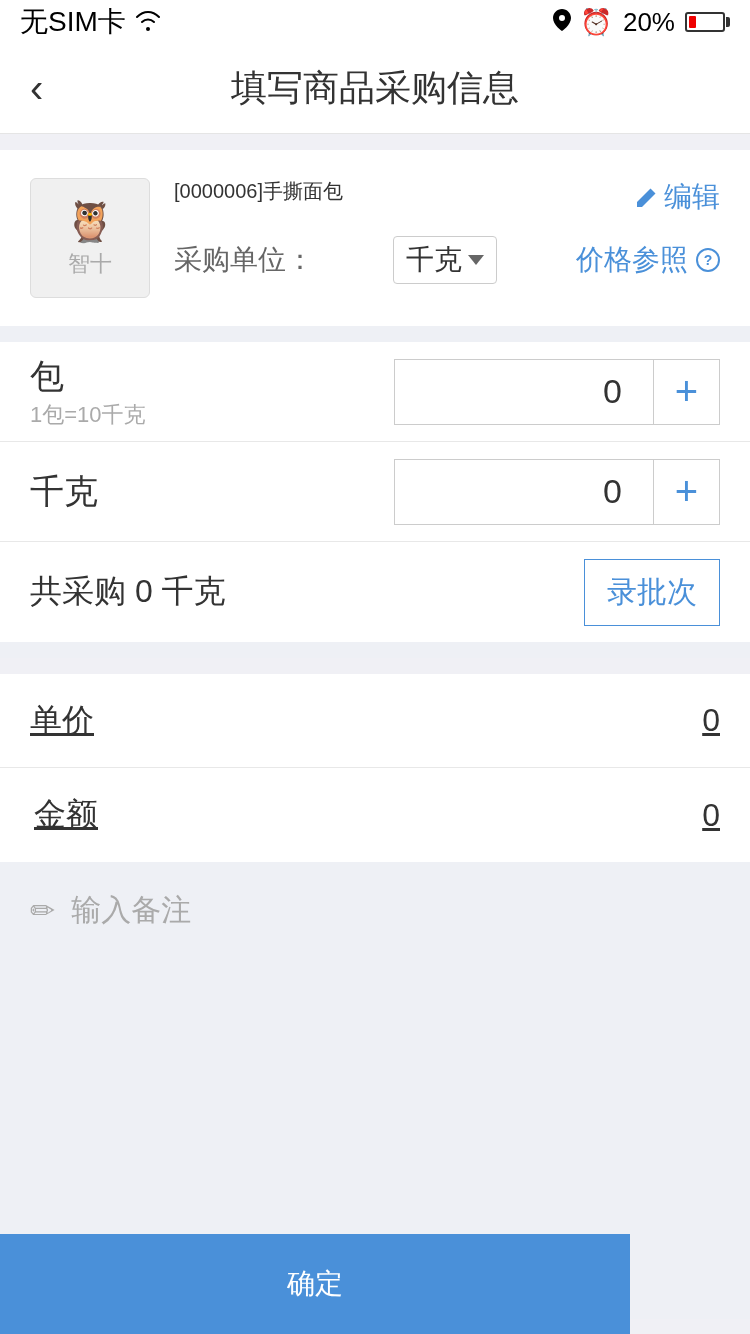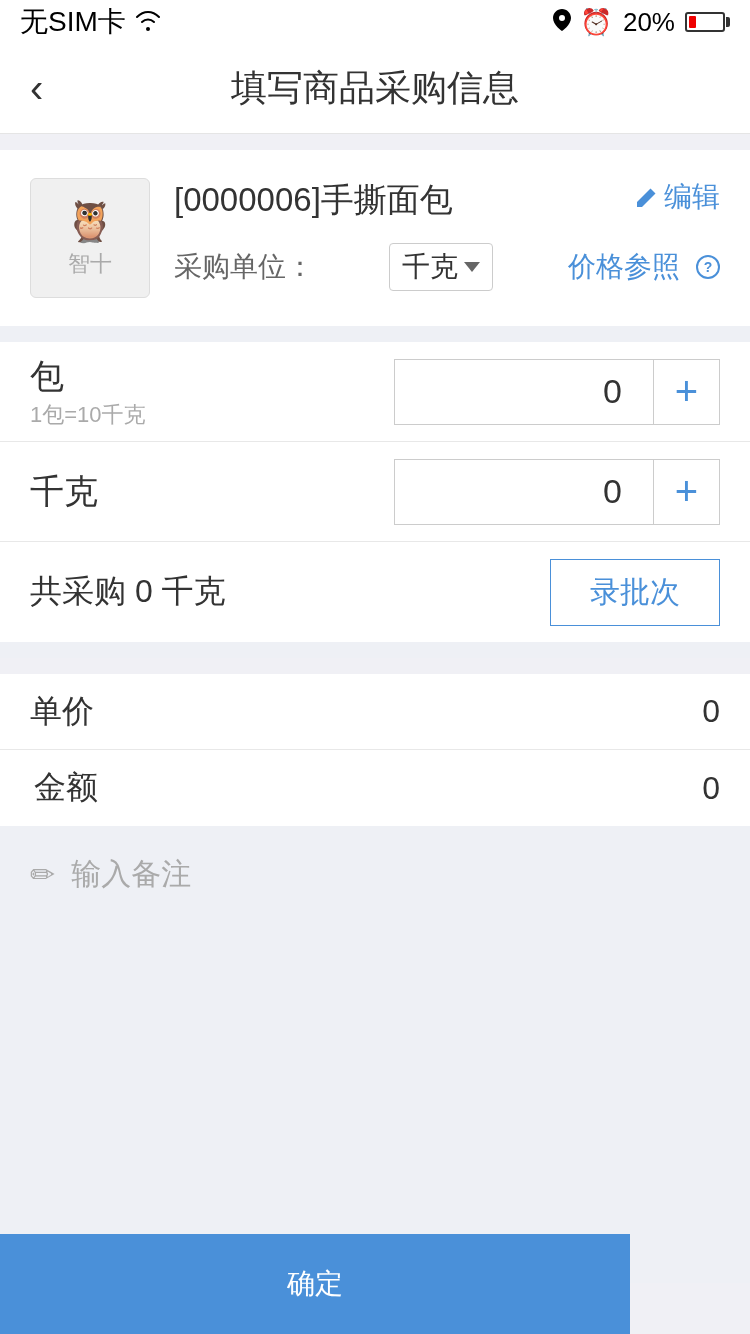--- a/index.html
+++ b/index.html
@@ -128,21 +128,21 @@
     .product-info {
       flex: 1;
     }
     .product-header {
       display: flex;
       justify-content: space-between;
       align-items: flex-start;
       margin-bottom: 20px;
     }
     .product-name {
-      font-size: 33px;
+      font-size: 20px;
       color: #333;
       font-weight: 500;
     }
     .edit-btn {
       color: #4a90d9;
       font-size: 28px;
       display: flex;
       align-items: center;
       gap: 6px;
       cursor: pointer;
@@ -165,21 +165,21 @@
       font-size: 28px;
       color: #333;
       gap: 6px;
       cursor: pointer;
     }
     .price-ref {
       color: #4a90d9;
       font-size: 28px;
       display: flex;
       align-items: center;
-      gap: 16px;
+      gap: 8px;
       cursor: pointer;
     }
 
     
     .divider {
       height: 16px;
       background: #eef0f5;
     }
 
     
@@ -248,36 +248,37 @@
     }
     .summary-text {
       font-size: 32px;
       color: #333;
     }
     .batch-btn {
       margin-left: auto;
       border: 1px solid #4a90d9;
       color: #4a90d9;
       font-size: 30px;
-      padding: 12px 39px;
+      padding: 12px 22px;
       background: #fff;
       cursor: pointer;
     }
 
     
     .info-section {
       background: #fff;
       margin-top: 16px;
     }
     .info-row {
       display: flex;
       align-items: center;
       padding: 0 30px;
-      height: 76px;
+      height: 94px;
       border-bottom: 1px solid #e8e8e8;
+      text-decoration: underline;
     }
     .info-row:last-child {
       border-bottom: none;
       padding-left: 34px;
     }
     .info-label {
       font-size: 32px;
       color: #333;
     }
     .info-value {

